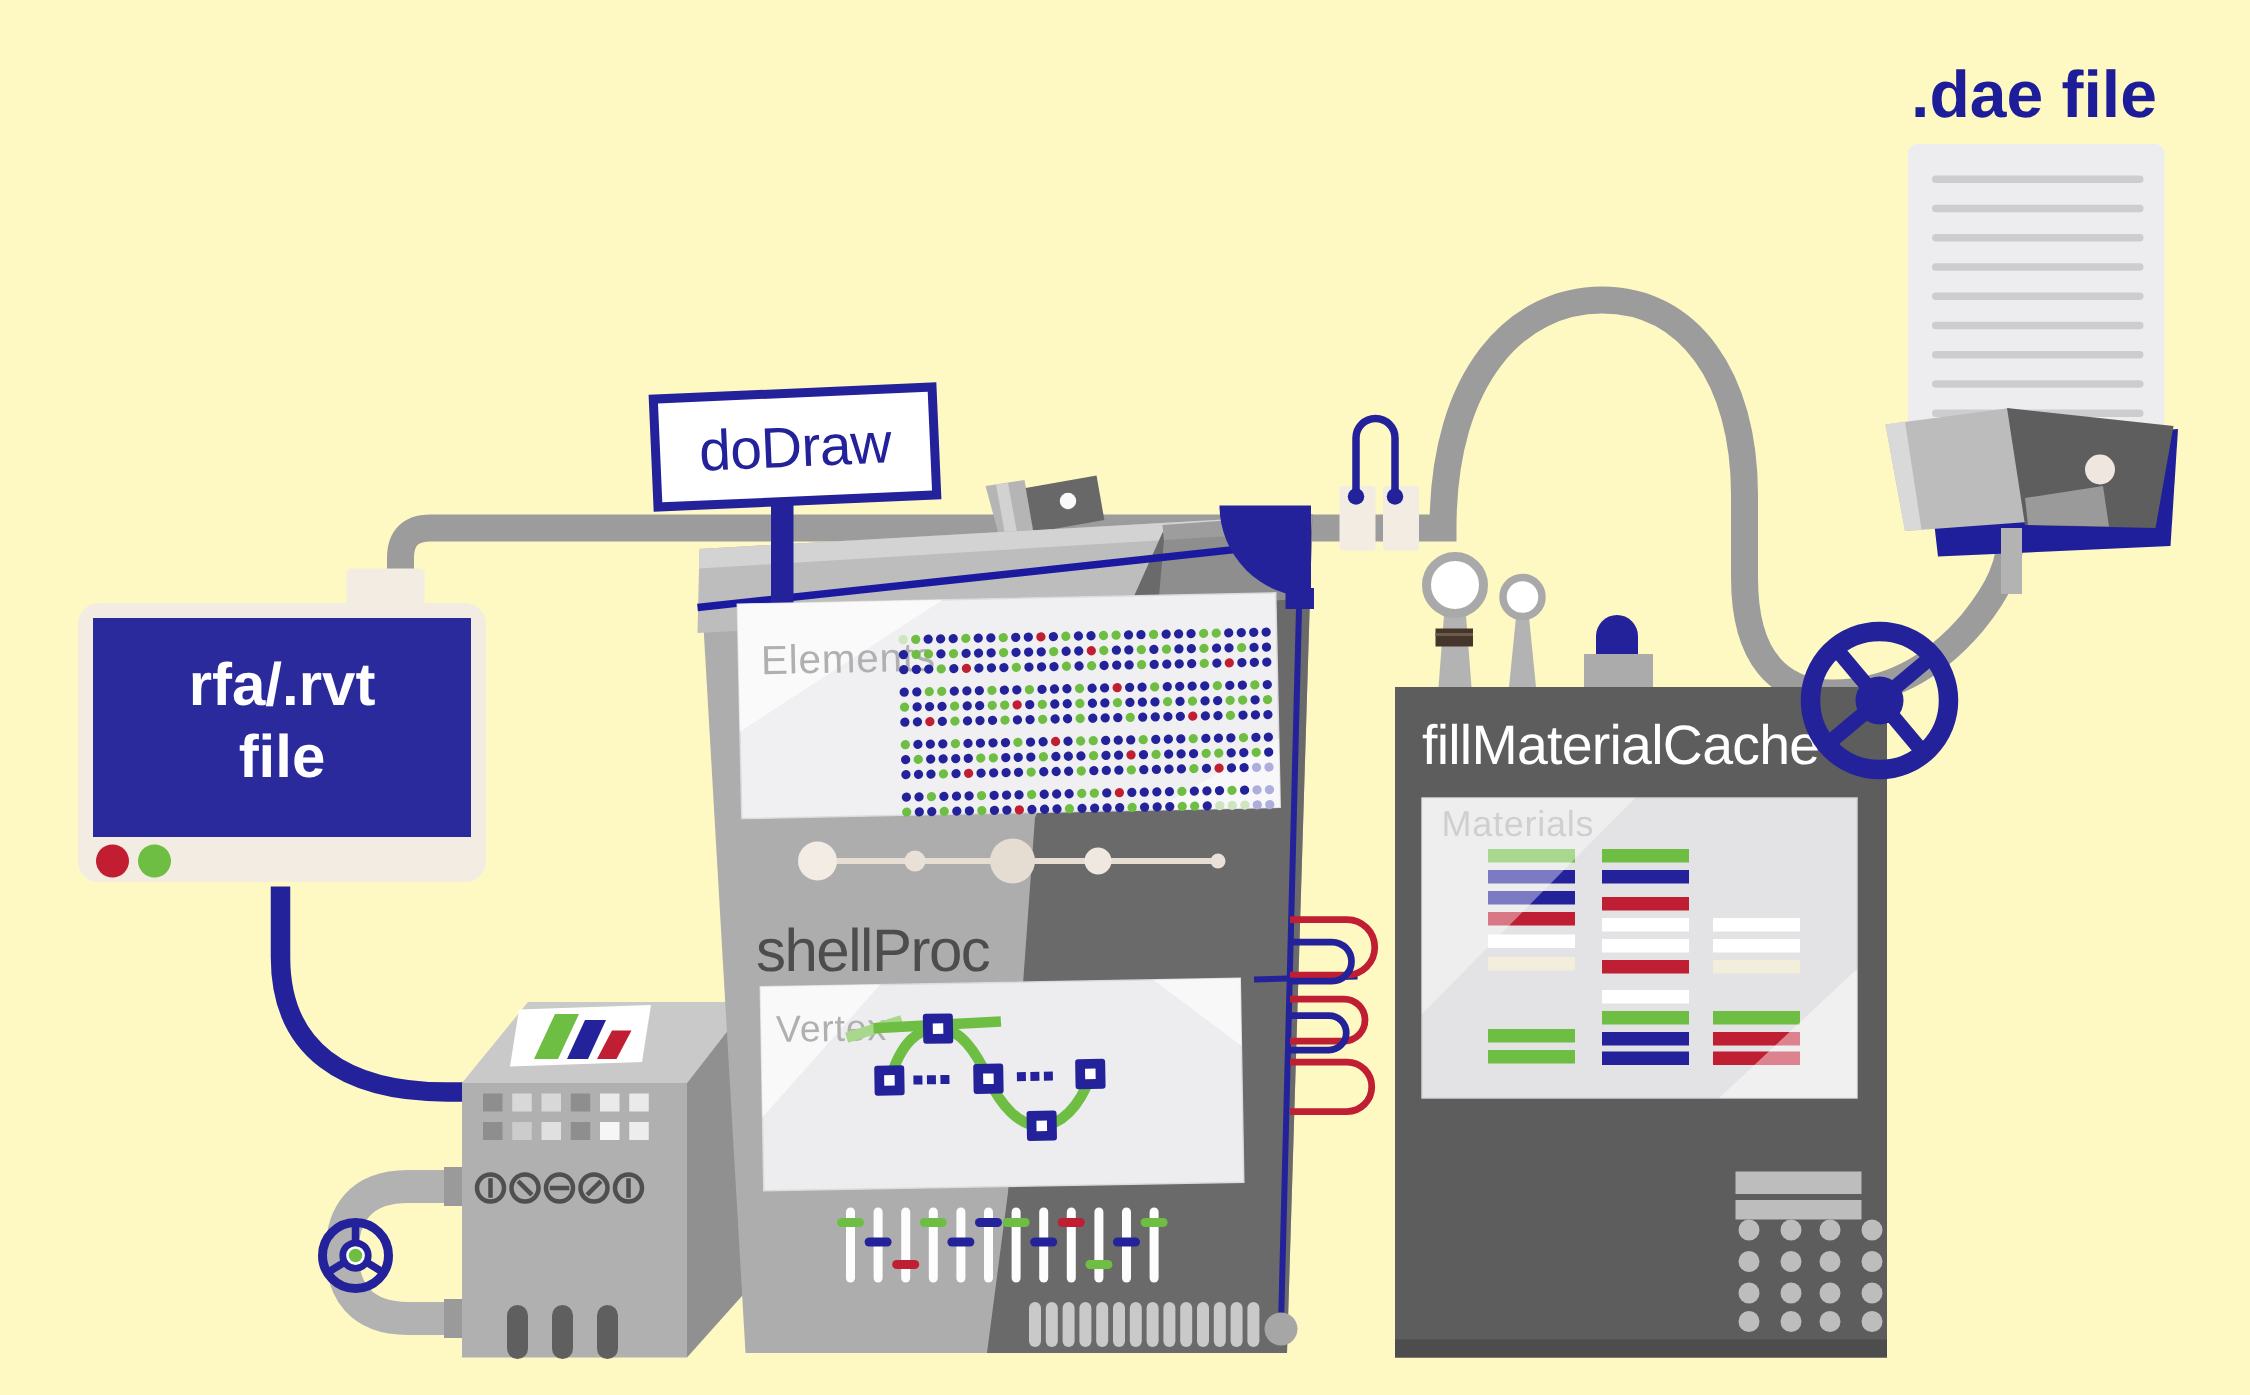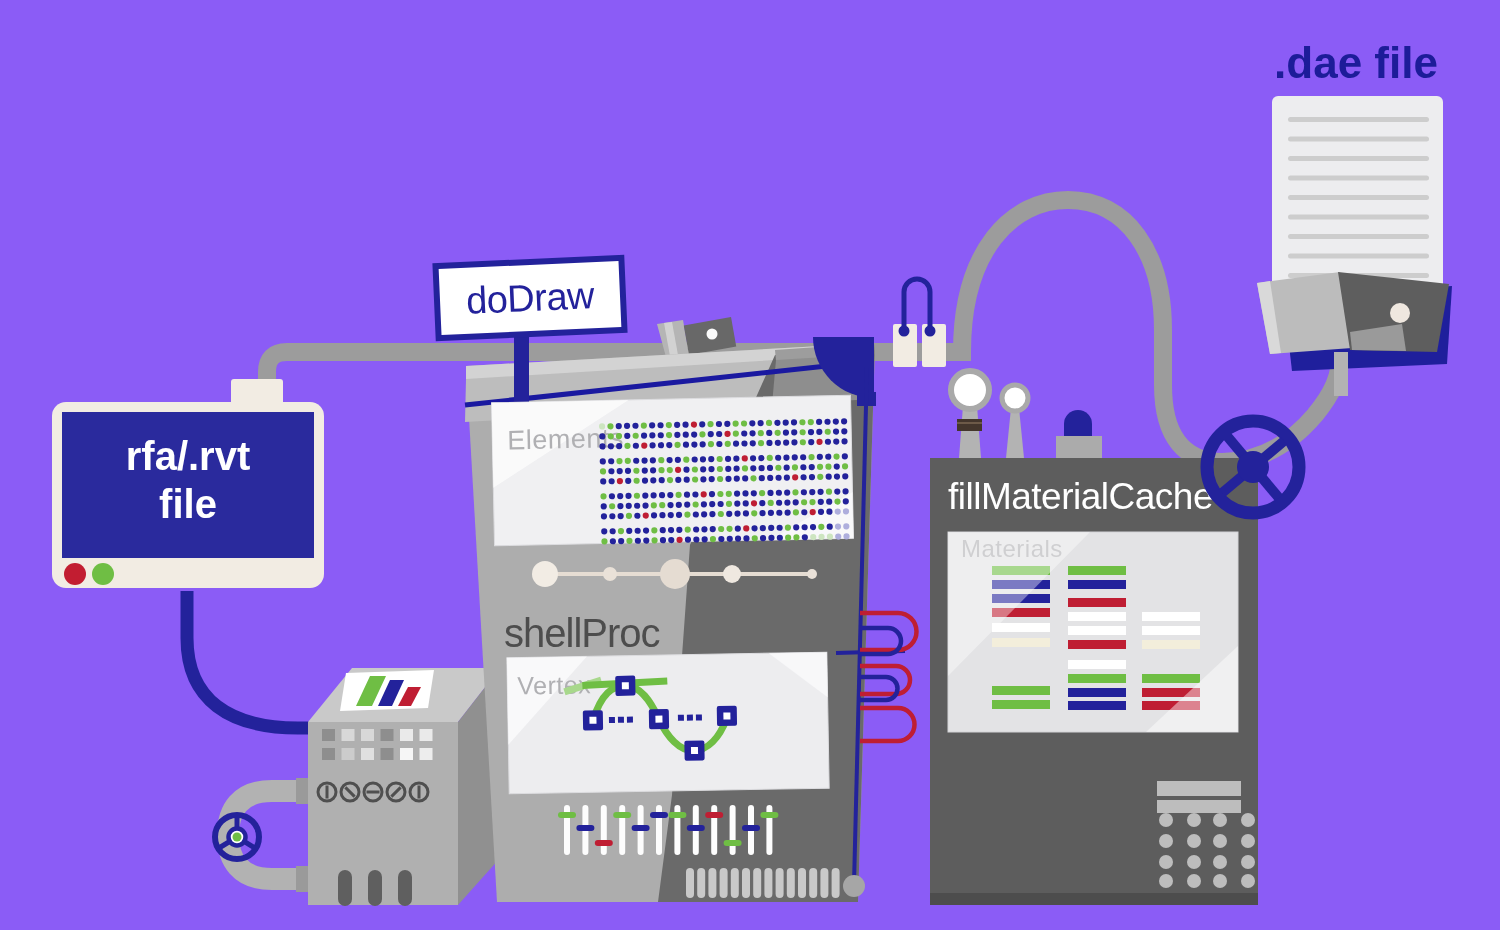--- a/index.html
+++ b/index.html
@@ -1,16 +1,16 @@
 <!DOCTYPE html>
 <html><head>
 <meta charset="utf-8">
 <style>
   html,body{margin:0;padding:0;background:#ffffff;}
-  .canvas{position:relative;width:1500px;height:930px;background:#8b5cf6;overflow:hidden;
+  .canvas{position:relative;width:1500px;height:930px;background:#fef9c3;overflow:hidden;
           font-family:"Liberation Sans",sans-serif;}
   svg{position:absolute;left:0;top:0;}
   text{font-family:"Liberation Sans",sans-serif;}
   .t-panel{fill:#b0b0b3;font-weight:400;letter-spacing:.5px;}
   .t-machine{fill:#4d4d4d;font-weight:400;letter-spacing:-1px;}
   .t-white{fill:#ffffff;font-weight:400;letter-spacing:-.5px;}
   .t-blue-light{fill:#23229b;font-weight:400;letter-spacing:-.5px;}
   .t-blue-bold{fill:#1d1c99;font-weight:700;}
   .t-screen{fill:#ffffff;font-weight:700;}
 </style>

